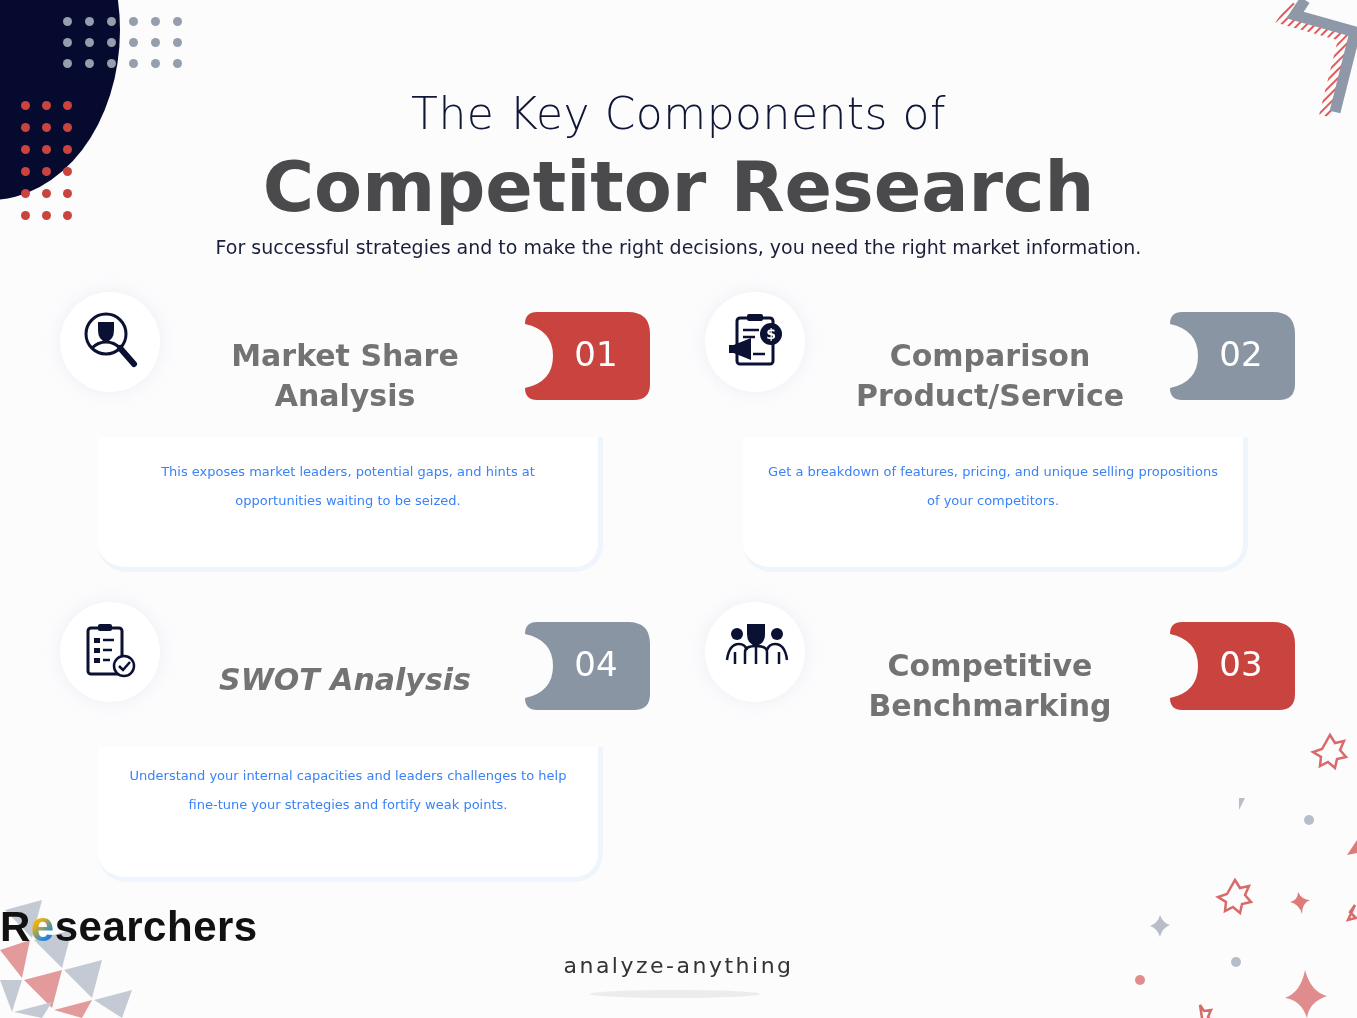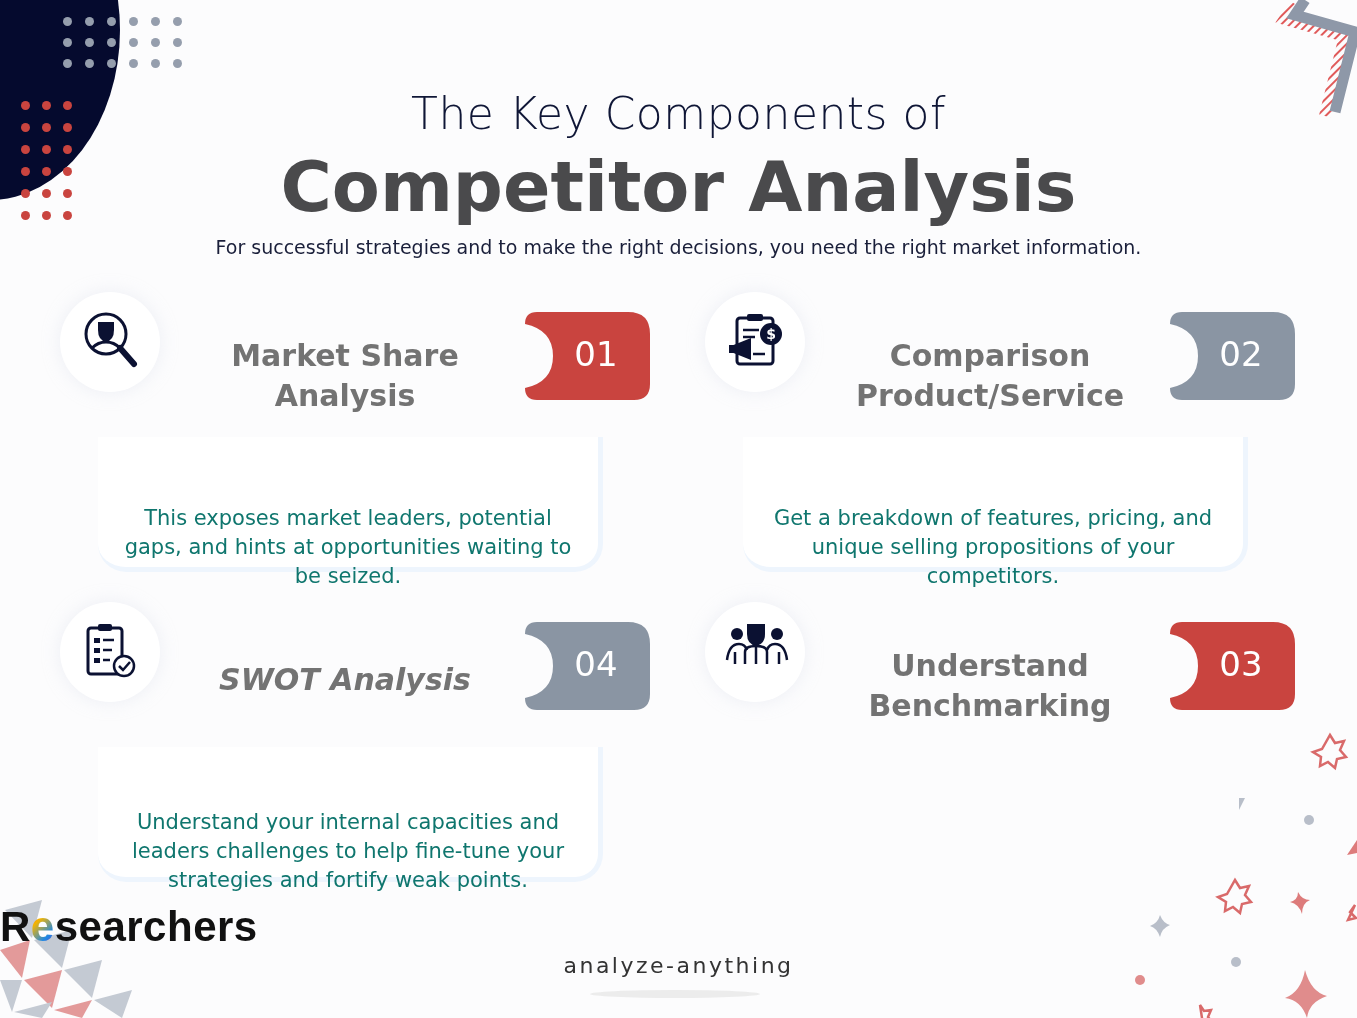--- a/index.html
+++ b/index.html
@@ -63,23 +63,22 @@
       position: absolute; left: 18px; width: 110px; top: 22px; text-align: center;
       font-size: 34px; color: #ffffff; font-family: "DejaVu Sans", sans-serif;
     }
     .card .body-box {
       position: absolute; left: 38px; top: 145px; width: 500px; height: 130px;
       background: #ffffff; border-radius: 0 0 28px 28px;
       border-right: 5px solid #eef5fd; border-bottom: 5px solid #eef5fd;
     }
     .card .body-text {
       position: absolute; left: 20px; right: 20px; top: 20px; text-align: center;
-      font-size: 21px; line-height: 29px; color: #0f766e;
+      font-size: 13px; line-height: 29px; color: #3b82f6;
       font-family: "DejaVu Sans", sans-serif;
-      margin-top: 47px;
     }
 
     
     .logo-word {
       position: absolute; left: 0; width: 1357px; top: 903px; text-align: left;
       font-size: 42px; font-weight: 700; color: #111111; font-family: "Liberation Sans", sans-serif;
       letter-spacing: 0.5px;
     }
     .logo-word .e-accent {
       background: linear-gradient(135deg, #e53935 0%, #f4b400 35%, #1e88e5 70%, #8e24aa 100%);
@@ -170,21 +169,21 @@
   <path d="M185,250 q6,22 22,26 q-18,6 -20,22 q-6,-18 -22,-20 q16,-6 20,-28z" fill="#e08c8c"></path>
   <path d="M40,195 q3,8 10,10 q-8,3 -10,12 q-3,-9 -10,-11 q8,-3 10,-11z" fill="#b8bec9"></path>
   <path d="M237,120 l-10,15 10,-2z" fill="#dd7b7b"></path>
   <path d="M125,78 l-6,12 0,-12z" fill="#b8bec9"></path>
   <circle cx="189" cy="100" r="5" fill="#b8bec9"></circle>
   <circle cx="116" cy="242" r="5" fill="#b8bec9"></circle>
   <circle cx="20" cy="260" r="5" fill="#e08c8c"></circle>
 </svg>
 
 <div class="title-small">The Key Components of</div>
-<div class="title-big">Competitor Analysis</div>
+<div class="title-big">Competitor Research</div>
 <div class="subtitle">For successful strategies and to make the right decisions, you need the right market information.</div>
 
 <div class="card" style="left:60px; top:292px;">
   <div class="icon-bubble">
     <svg width="60" height="60" viewBox="0 0 60 60">
       <circle cx="26" cy="24" r="20" fill="none" stroke="#0b1132" stroke-width="3"></circle>
       <path d="M18,12 h16 v8 q0,10 -8,12 q-8,-2 -8,-12z" fill="#0b1132"></path>
       <path d="M12,38 q6,-6 14,-6 q8,0 14,6" fill="none" stroke="#0b1132" stroke-width="3"></path>
       <line x1="40" y1="38" x2="54" y2="54" stroke="#0b1132" stroke-width="6" stroke-linecap="round"></line>
     </svg>
@@ -270,21 +269,21 @@
       <path d="M22,4 h18 v10 q0,10 -9,12 q-9,-2 -9,-12z" fill="#0b1132"></path>
       <path d="M2,40 q2,-16 12,-16 q6,0 8,6" fill="none" stroke="#0b1132" stroke-width="2.5"></path>
       <path d="M62,40 q-2,-16 -12,-16 q-6,0 -8,6" fill="none" stroke="#0b1132" stroke-width="2.5"></path>
       <path d="M20,44 V32 q0,-6 11,-6 q11,0 11,6 V44" fill="none" stroke="#0b1132" stroke-width="2.5"></path>
       <line x1="31" y1="26" x2="31" y2="44" stroke="#0b1132" stroke-width="2.5"></line>
       <line x1="10" y1="32" x2="10" y2="44" stroke="#0b1132" stroke-width="2.5"></line>
       <line x1="54" y1="32" x2="54" y2="44" stroke="#0b1132" stroke-width="2.5"></line>
     </svg>
   </div>
   <div class="heading">
-    <div>Understand</div>
+    <div>Competitive</div>
     <div>Benchmarking</div>
   </div>
   <div class="badge">
     <svg width="127" height="88" viewBox="0 0 127 88">
       <path d="M14,0 H105 Q127,0 127,22 V72 Q127,88 111,88 H14 Q2,88 2,76 Q30,70 30,44 Q30,18 2,12 Q2,0 14,0Z" fill="#c9443f"></path>
     </svg>
     <div class="badge-num">03</div>
   </div>
 </div>
 

